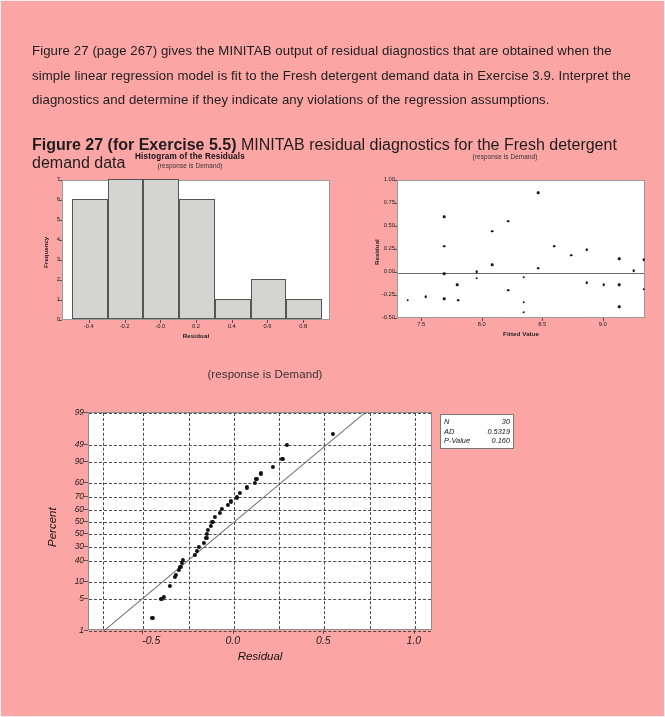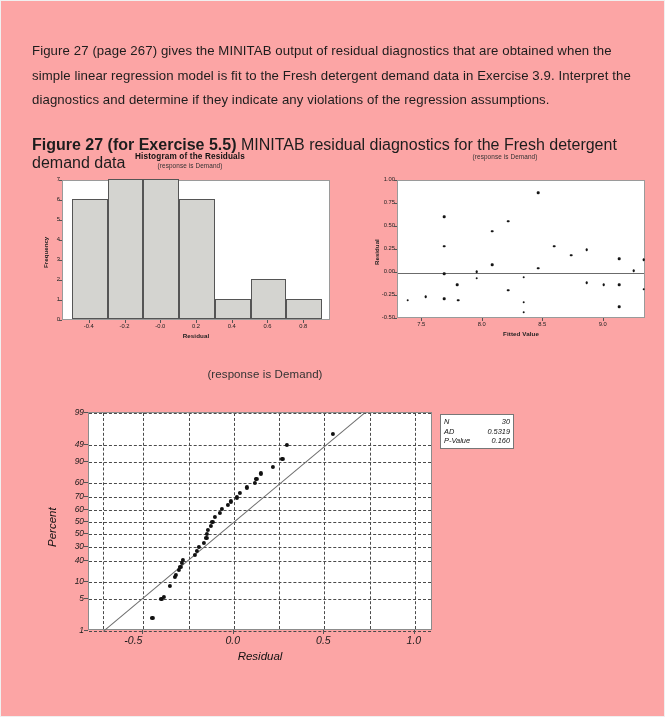--- a/index.html
+++ b/index.html
@@ -297,21 +297,21 @@
         <div class="np-tick" style="left: 32px; top: 136.571px; width: 22px; text-align: right;">30</div>
         <div class="tickmark" style="left: 54px; top: 141.571px; width: 4px; height: 1px;"></div>
         <div class="np-tick" style="left: 32px; top: 151.434px; width: 22px; text-align: right;">40</div>
         <div class="tickmark" style="left: 54px; top: 156.434px; width: 4px; height: 1px;"></div>
         <div class="np-tick" style="left: 32px; top: 172.047px; width: 22px; text-align: right;">10</div>
         <div class="tickmark" style="left: 54px; top: 177.047px; width: 4px; height: 1px;"></div>
         <div class="np-tick" style="left: 32px; top: 189.069px; width: 22px; text-align: right;">5</div>
         <div class="tickmark" style="left: 54px; top: 194.069px; width: 4px; height: 1px;"></div>
         <div class="np-tick" style="left: 32px; top: 221px; width: 22px; text-align: right;">1</div>
         <div class="tickmark" style="left: 54px; top: 226px; width: 4px; height: 1px;"></div>
-        <div class="np-xtick" style="left: 94.3158px; top: 230px; width: 36px; text-align: left;">-0.5</div>
+        <div class="np-xtick" style="left: 94.3158px; top: 230px; width: 36px; text-align: right;">-0.5</div>
         <div class="tickmark" style="left: 112.316px; top: 226px; width: 1px; height: 4px;"></div>
         <div class="np-xtick" style="left: 184.842px; top: 230px; width: 36px; text-align: center;">0.0</div>
         <div class="tickmark" style="left: 202.842px; top: 226px; width: 1px; height: 4px;"></div>
         <div class="np-xtick" style="left: 275.368px; top: 230px; width: 36px; text-align: center;">0.5</div>
         <div class="tickmark" style="left: 293.368px; top: 226px; width: 1px; height: 4px;"></div>
         <div class="np-xtick" style="left: 365.895px; top: 230px; width: 36px; text-align: center;">1.0</div>
         <div class="tickmark" style="left: 383.895px; top: 226px; width: 1px; height: 4px;"></div>
         <div class="np-axlabel" style="left: 58px; top: 246px; width: 344px;">Residual</div>
         <div class="np-ylabel" style="left: 16px; top: 143px;">Percent</div>
         <div class="statbox" style="left: 410px; top: 10px; width: 74px;">

